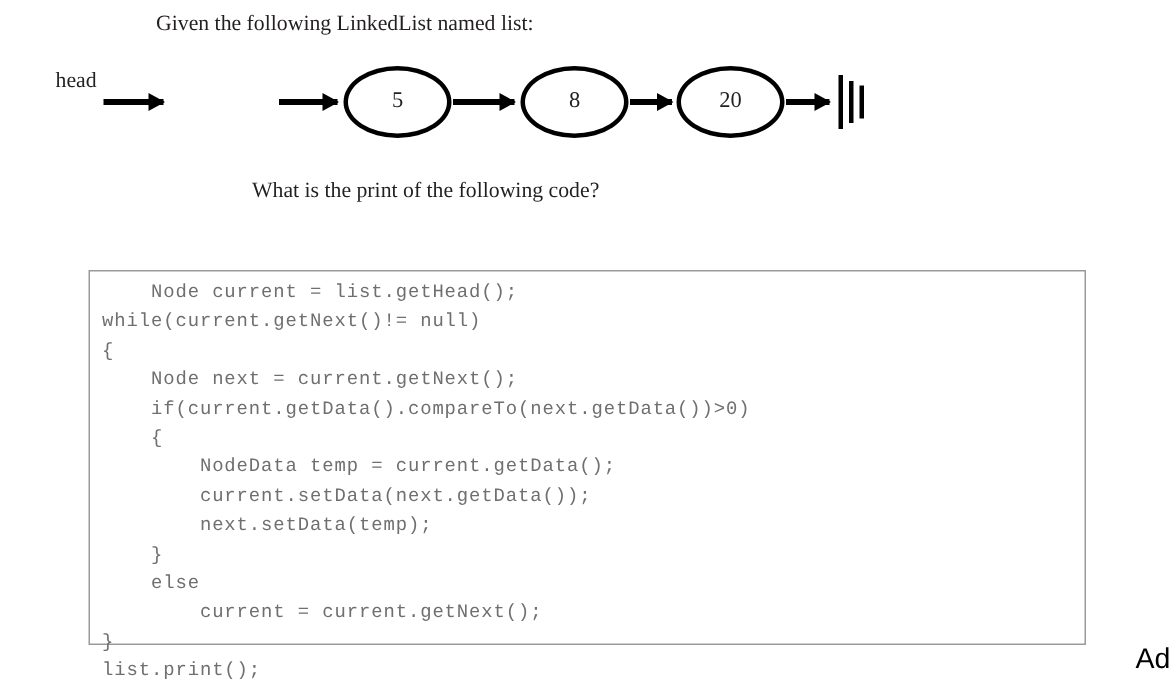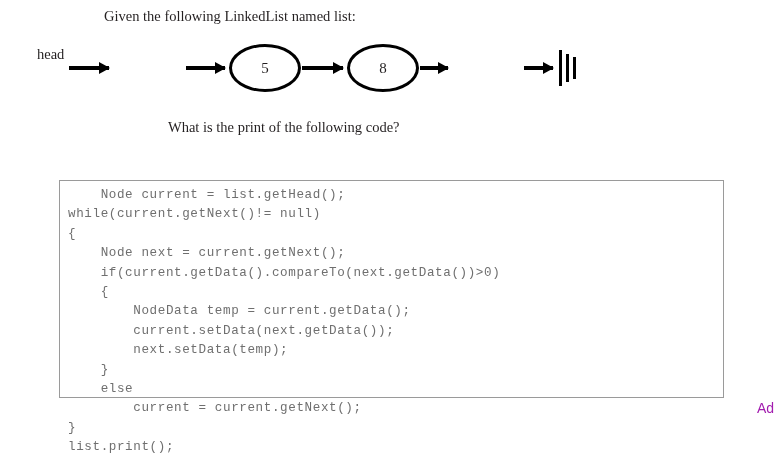--- a/index.html
+++ b/index.html
@@ -111,43 +111,43 @@
   #ground-terminator i:nth-child(1) { left: 0px;  top: 0px;  height: 36px; }
   #ground-terminator i:nth-child(2) { left: 7px;  top: 4px;  height: 28px; }
   #ground-terminator i:nth-child(3) { left: 14px; top: 7px;  height: 22px; }
 
   
   #code-block {
     position: absolute;
     left: 59px;
     top: 180px;
     width: 665px;
-    height: 218px;
+    height: 250px;
     border: 1px solid #9a9a9a;
     background: #ffffff;
     box-sizing: border-box;
     padding: 5px 0 0 8px;
   }
   #code-listing {
     margin: 0;
     font-family: "Liberation Mono", monospace;
     font-size: 12.6px;
     line-height: 19.4px;
     letter-spacing: 0.6px;
     color: #6f6f6f;
     white-space: pre;
   }
 
   #watermark {
     position: absolute;
     left: 757px;
-    top: 400px;
+    top: 429px;
     font-family: "Liberation Sans", sans-serif;
-    font-size: 14px;
-    color: #a21caf;
+    font-size: 19px;
+    color: #000000;
     white-space: nowrap;
   }
 </style>
 </head>
 <body>
 
 <div class="prose" id="intro-text">Given the following LinkedList named list:</div>
 
 <div id="linked-list-diagram">
 
@@ -163,20 +163,23 @@
   </div>
 
   <div class="arrow" id="arrow-1"></div>
 
   <div class="node" id="node-2">
     <span class="node-label">8</span>
   </div>
 
   <div class="arrow" id="arrow-2"></div>
 
+  <div class="node" id="node-3">
+    <span class="node-label">20</span>
+  </div>
 
   <div class="arrow" id="arrow-3"></div>
 
   <div id="ground-terminator">
     <i></i>
       <i></i>
       <i></i>
   </div>
 
 </div>

